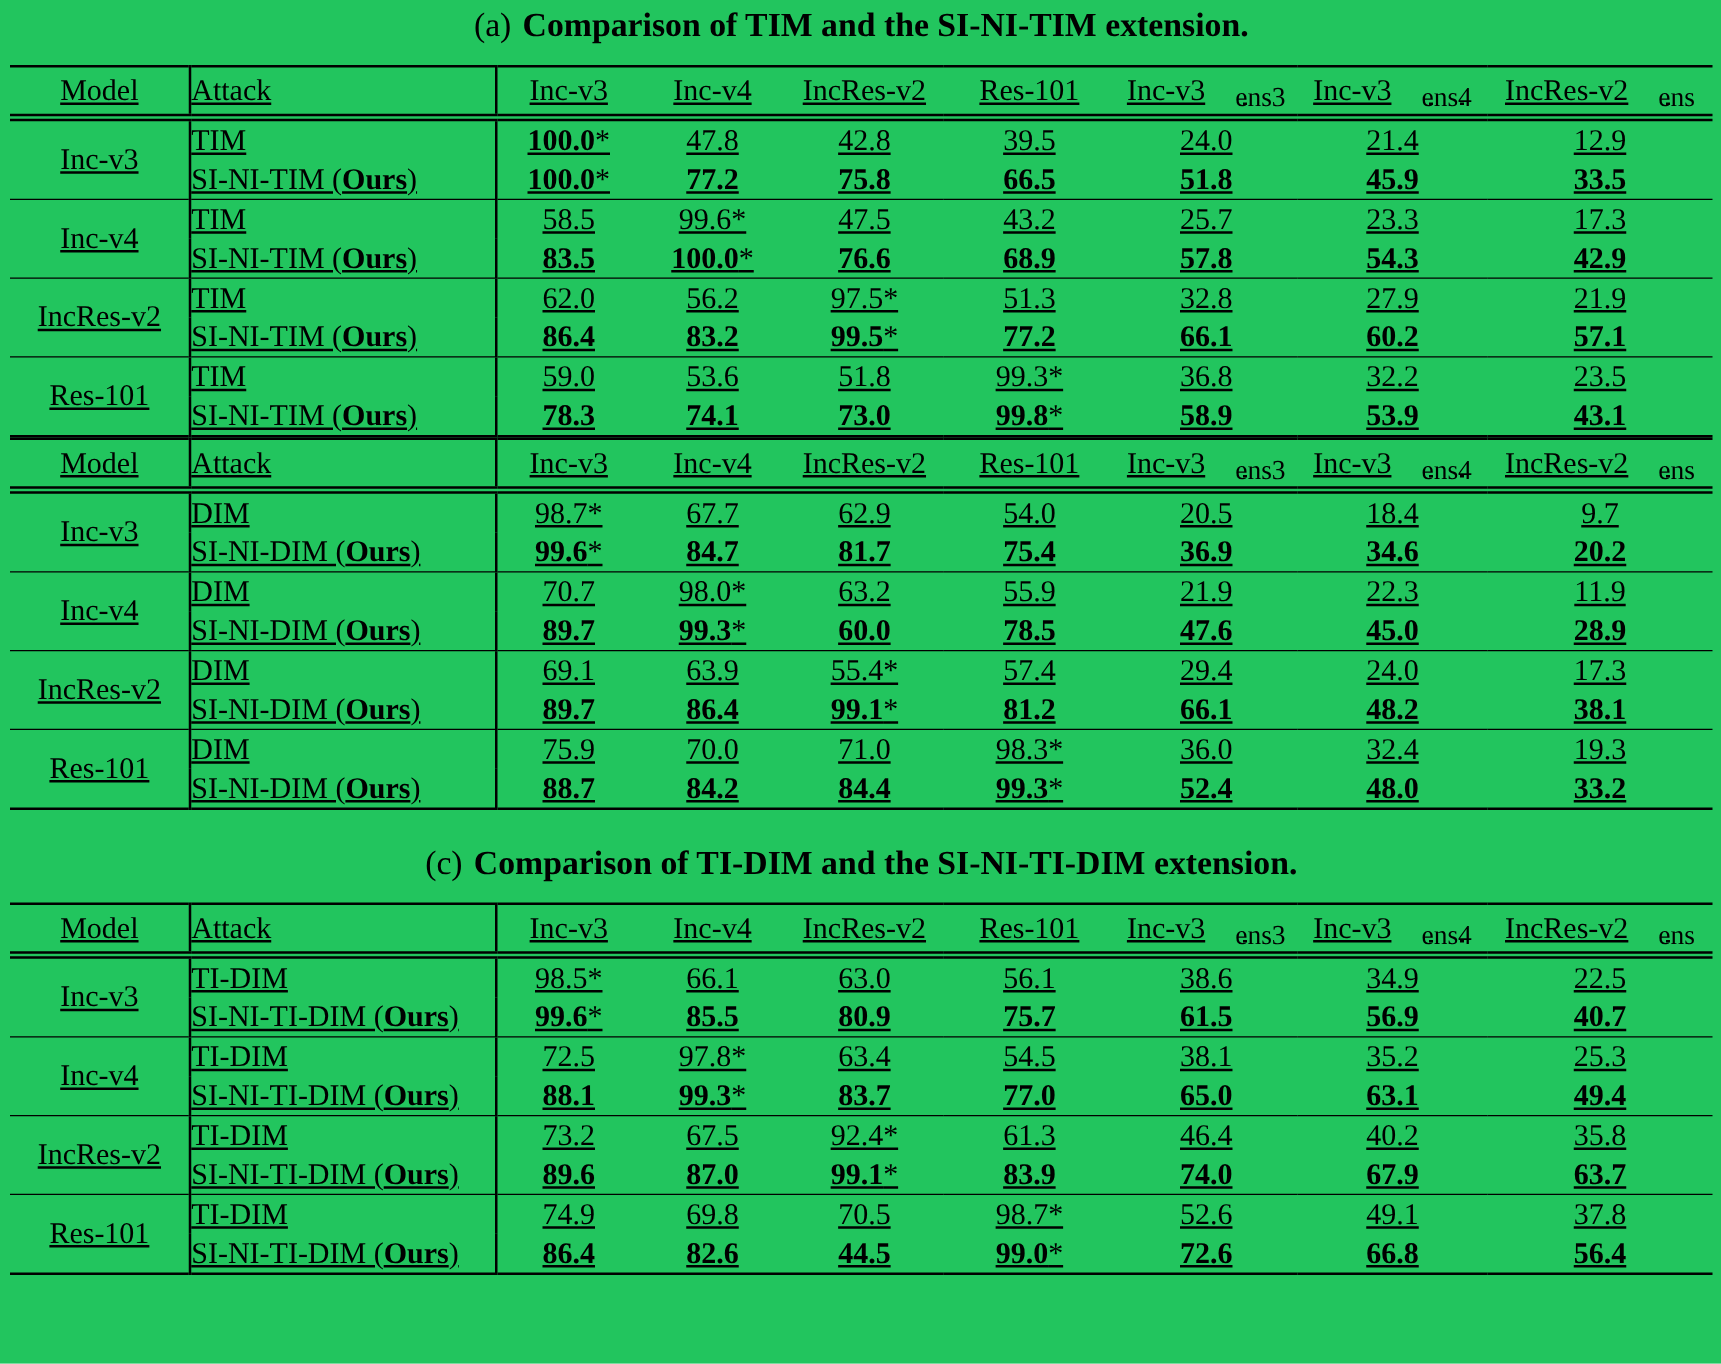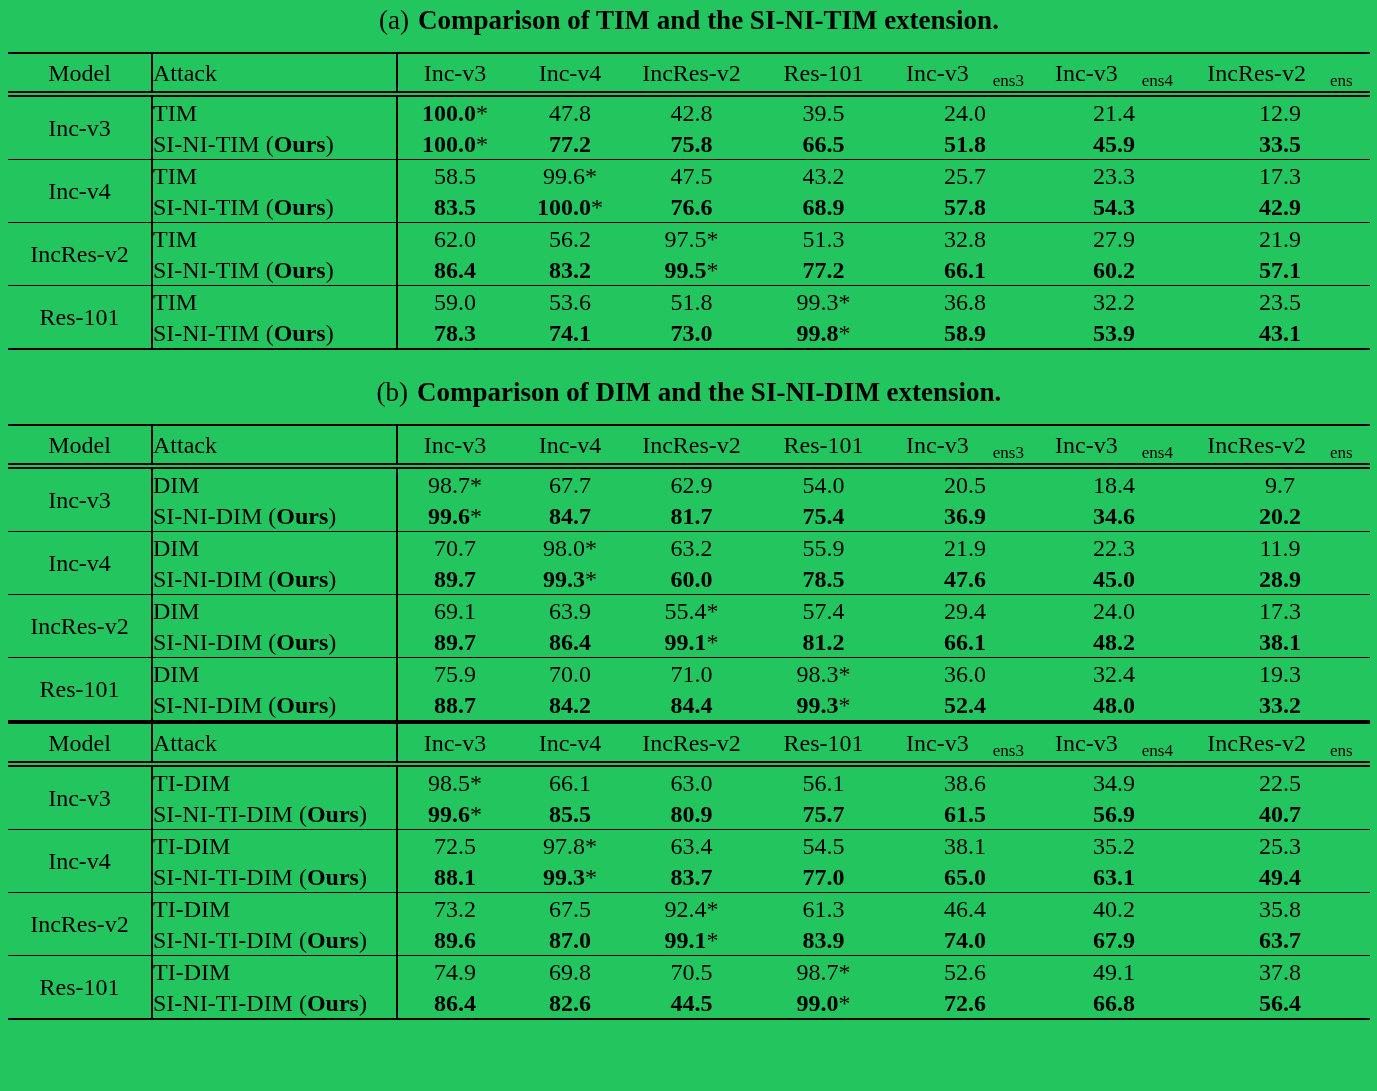--- a/index.html
+++ b/index.html
@@ -25,20 +25,21 @@
     white-space: nowrap;
   }
   .tbl-section:first-of-type .caption { margin-top: 2px; }
   .cap-main { font-weight: bold; margin-left: 9px; }
   table.results {
     border-collapse: collapse;
     table-layout: fixed;
     width: 1362px;
     border-top: 2px solid #000;
     border-bottom: 2px solid #000;
+    text-decoration: underline;
   }
   table.results th, table.results td {
     padding: 0;
     font-weight: normal;
     font-size: 24px;
     line-height: 30px;
     white-space: nowrap;
     overflow: visible;
   }
   thead th {
@@ -58,21 +59,21 @@
     height: 31px;
     text-align: center;
     vertical-align: middle;
   }
   td.model {
     text-align: center;
     vertical-align: middle;
   }
   tr.group-first td { border-top: 1.5px solid #000; }
   sub.colsub {
-    font-size: 17px;
+    font-size: 22px;
     line-height: 0;
     vertical-align: -5px;
     padding-left: 24px;
   }
   b { font-weight: bold; }
 </style>
 </head>
 <body>
 
 <div class="page">
@@ -189,22 +190,137 @@
             <td class="num"><b>99.8</b>*</td>
             <td class="num"><b>58.9</b></td>
             <td class="num"><b>53.9</b></td>
             <td class="num"><b>43.1</b></td>
           </tr>
         </tbody>
     </table>
   </section>
 
   <section class="tbl-section">
+    <table class="results">
+      <colgroup>
+        <col style="width:144px">
+          <col style="width:245px">
+          <col style="width:115px">
+          <col style="width:116px">
+          <col style="width:127px">
+          <col style="width:137px">
+          <col style="width:146px">
+          <col style="width:152px">
+          <col style="width:180px">
+      </colgroup>
+      <thead>
+        <tr>
+            <th class="model">Model</th>
+            <th class="attack">Attack</th>
+            <th class="num"><span>Inc-v3</span></th>
+            <th class="num"><span>Inc-v4</span></th>
+            <th class="num"><span>IncRes-v2</span></th>
+            <th class="num"><span>Res-101</span></th>
+            <th class="num"><span>Inc-v3</span><sub class="colsub">ens3</sub></th>
+            <th class="num"><span>Inc-v3</span><sub class="colsub">ens4</sub></th>
+            <th class="num"><span>IncRes-v2</span><sub class="colsub">ens</sub></th>
+          </tr>
+      </thead>
+      <tbody>
+          <tr class="group-first">
+            <td class="model" rowspan="2">Inc-v3</td>
+            <td class="attack">DIM</td>
+            <td class="num">98.7*</td>
+            <td class="num">67.7</td>
+            <td class="num">62.9</td>
+            <td class="num">54.0</td>
+            <td class="num">20.5</td>
+            <td class="num">18.4</td>
+            <td class="num">9.7</td>
+          </tr>
+          <tr>
+            <td class="attack">SI-NI-DIM (<b>Ours</b>)</td>
+            <td class="num"><b>99.6</b>*</td>
+            <td class="num"><b>84.7</b></td>
+            <td class="num"><b>81.7</b></td>
+            <td class="num"><b>75.4</b></td>
+            <td class="num"><b>36.9</b></td>
+            <td class="num"><b>34.6</b></td>
+            <td class="num"><b>20.2</b></td>
+          </tr>
+          <tr class="group-first">
+            <td class="model" rowspan="2">Inc-v4</td>
+            <td class="attack">DIM</td>
+            <td class="num">70.7</td>
+            <td class="num">98.0*</td>
+            <td class="num">63.2</td>
+            <td class="num">55.9</td>
+            <td class="num">21.9</td>
+            <td class="num">22.3</td>
+            <td class="num">11.9</td>
+          </tr>
+          <tr>
+            <td class="attack">SI-NI-DIM (<b>Ours</b>)</td>
+            <td class="num"><b>89.7</b></td>
+            <td class="num"><b>99.3</b>*</td>
+            <td class="num"><b>60.0</b></td>
+            <td class="num"><b>78.5</b></td>
+            <td class="num"><b>47.6</b></td>
+            <td class="num"><b>45.0</b></td>
+            <td class="num"><b>28.9</b></td>
+          </tr>
+          <tr class="group-first">
+            <td class="model" rowspan="2">IncRes-v2</td>
+            <td class="attack">DIM</td>
+            <td class="num">69.1</td>
+            <td class="num">63.9</td>
+            <td class="num">55.4*</td>
+            <td class="num">57.4</td>
+            <td class="num">29.4</td>
+            <td class="num">24.0</td>
+            <td class="num">17.3</td>
+          </tr>
+          <tr>
+            <td class="attack">SI-NI-DIM (<b>Ours</b>)</td>
+            <td class="num"><b>89.7</b></td>
+            <td class="num"><b>86.4</b></td>
+            <td class="num"><b>99.1</b>*</td>
+            <td class="num"><b>81.2</b></td>
+            <td class="num"><b>66.1</b></td>
+            <td class="num"><b>48.2</b></td>
+            <td class="num"><b>38.1</b></td>
+          </tr>
+          <tr class="group-first">
+            <td class="model" rowspan="2">Res-101</td>
+            <td class="attack">DIM</td>
+            <td class="num">75.9</td>
+            <td class="num">70.0</td>
+            <td class="num">71.0</td>
+            <td class="num">98.3*</td>
+            <td class="num">36.0</td>
+            <td class="num">32.4</td>
+            <td class="num">19.3</td>
+          </tr>
+          <tr>
+            <td class="attack">SI-NI-DIM (<b>Ours</b>)</td>
+            <td class="num"><b>88.7</b></td>
+            <td class="num"><b>84.2</b></td>
+            <td class="num"><b>84.4</b></td>
+            <td class="num"><b>99.3</b>*</td>
+            <td class="num"><b>52.4</b></td>
+            <td class="num"><b>48.0</b></td>
+            <td class="num"><b>33.2</b></td>
+          </tr>
+        </tbody>
+    </table>
+  </section>
+
+  <section class="tbl-section">
     <div class="caption">
-      <span class="cap-prefix">(b)</span><span class="cap-main">Comparison of DIM and the SI-NI-DIM extension.</span>
+      <span class="cap-prefix">(c)</span><span class="cap-main">Comparison of TI-DIM and the SI-NI-TI-DIM extension.</span>
     </div>
     <table class="results">
       <colgroup>
         <col style="width:144px">
           <col style="width:245px">
           <col style="width:115px">
           <col style="width:116px">
           <col style="width:127px">
           <col style="width:137px">
           <col style="width:146px">
@@ -220,135 +336,20 @@
             <th class="num"><span>IncRes-v2</span></th>
             <th class="num"><span>Res-101</span></th>
             <th class="num"><span>Inc-v3</span><sub class="colsub">ens3</sub></th>
             <th class="num"><span>Inc-v3</span><sub class="colsub">ens4</sub></th>
             <th class="num"><span>IncRes-v2</span><sub class="colsub">ens</sub></th>
           </tr>
       </thead>
       <tbody>
           <tr class="group-first">
             <td class="model" rowspan="2">Inc-v3</td>
-            <td class="attack">DIM</td>
-            <td class="num">98.7*</td>
-            <td class="num">67.7</td>
-            <td class="num">62.9</td>
-            <td class="num">54.0</td>
-            <td class="num">20.5</td>
-            <td class="num">18.4</td>
-            <td class="num">9.7</td>
-          </tr>
-          <tr>
-            <td class="attack">SI-NI-DIM (<b>Ours</b>)</td>
-            <td class="num"><b>99.6</b>*</td>
-            <td class="num"><b>84.7</b></td>
-            <td class="num"><b>81.7</b></td>
-            <td class="num"><b>75.4</b></td>
-            <td class="num"><b>36.9</b></td>
-            <td class="num"><b>34.6</b></td>
-            <td class="num"><b>20.2</b></td>
-          </tr>
-          <tr class="group-first">
-            <td class="model" rowspan="2">Inc-v4</td>
-            <td class="attack">DIM</td>
-            <td class="num">70.7</td>
-            <td class="num">98.0*</td>
-            <td class="num">63.2</td>
-            <td class="num">55.9</td>
-            <td class="num">21.9</td>
-            <td class="num">22.3</td>
-            <td class="num">11.9</td>
-          </tr>
-          <tr>
-            <td class="attack">SI-NI-DIM (<b>Ours</b>)</td>
-            <td class="num"><b>89.7</b></td>
-            <td class="num"><b>99.3</b>*</td>
-            <td class="num"><b>60.0</b></td>
-            <td class="num"><b>78.5</b></td>
-            <td class="num"><b>47.6</b></td>
-            <td class="num"><b>45.0</b></td>
-            <td class="num"><b>28.9</b></td>
-          </tr>
-          <tr class="group-first">
-            <td class="model" rowspan="2">IncRes-v2</td>
-            <td class="attack">DIM</td>
-            <td class="num">69.1</td>
-            <td class="num">63.9</td>
-            <td class="num">55.4*</td>
-            <td class="num">57.4</td>
-            <td class="num">29.4</td>
-            <td class="num">24.0</td>
-            <td class="num">17.3</td>
-          </tr>
-          <tr>
-            <td class="attack">SI-NI-DIM (<b>Ours</b>)</td>
-            <td class="num"><b>89.7</b></td>
-            <td class="num"><b>86.4</b></td>
-            <td class="num"><b>99.1</b>*</td>
-            <td class="num"><b>81.2</b></td>
-            <td class="num"><b>66.1</b></td>
-            <td class="num"><b>48.2</b></td>
-            <td class="num"><b>38.1</b></td>
-          </tr>
-          <tr class="group-first">
-            <td class="model" rowspan="2">Res-101</td>
-            <td class="attack">DIM</td>
-            <td class="num">75.9</td>
-            <td class="num">70.0</td>
-            <td class="num">71.0</td>
-            <td class="num">98.3*</td>
-            <td class="num">36.0</td>
-            <td class="num">32.4</td>
-            <td class="num">19.3</td>
-          </tr>
-          <tr>
-            <td class="attack">SI-NI-DIM (<b>Ours</b>)</td>
-            <td class="num"><b>88.7</b></td>
-            <td class="num"><b>84.2</b></td>
-            <td class="num"><b>84.4</b></td>
-            <td class="num"><b>99.3</b>*</td>
-            <td class="num"><b>52.4</b></td>
-            <td class="num"><b>48.0</b></td>
-            <td class="num"><b>33.2</b></td>
-          </tr>
-        </tbody>
-    </table>
-  </section>
-
-  <section class="tbl-section">
-    <table class="results">
-      <colgroup>
-        <col style="width:144px">
-          <col style="width:245px">
-          <col style="width:115px">
-          <col style="width:116px">
-          <col style="width:127px">
-          <col style="width:137px">
-          <col style="width:146px">
-          <col style="width:152px">
-          <col style="width:180px">
-      </colgroup>
-      <thead>
-        <tr>
-            <th class="model">Model</th>
-            <th class="attack">Attack</th>
-            <th class="num"><span>Inc-v3</span></th>
-            <th class="num"><span>Inc-v4</span></th>
-            <th class="num"><span>IncRes-v2</span></th>
-            <th class="num"><span>Res-101</span></th>
-            <th class="num"><span>Inc-v3</span><sub class="colsub">ens3</sub></th>
-            <th class="num"><span>Inc-v3</span><sub class="colsub">ens4</sub></th>
-            <th class="num"><span>IncRes-v2</span><sub class="colsub">ens</sub></th>
-          </tr>
-      </thead>
-      <tbody>
-          <tr class="group-first">
-            <td class="model" rowspan="2">Inc-v3</td>
             <td class="attack">TI-DIM</td>
             <td class="num">98.5*</td>
             <td class="num">66.1</td>
             <td class="num">63.0</td>
             <td class="num">56.1</td>
             <td class="num">38.6</td>
             <td class="num">34.9</td>
             <td class="num">22.5</td>
           </tr>
           <tr>

